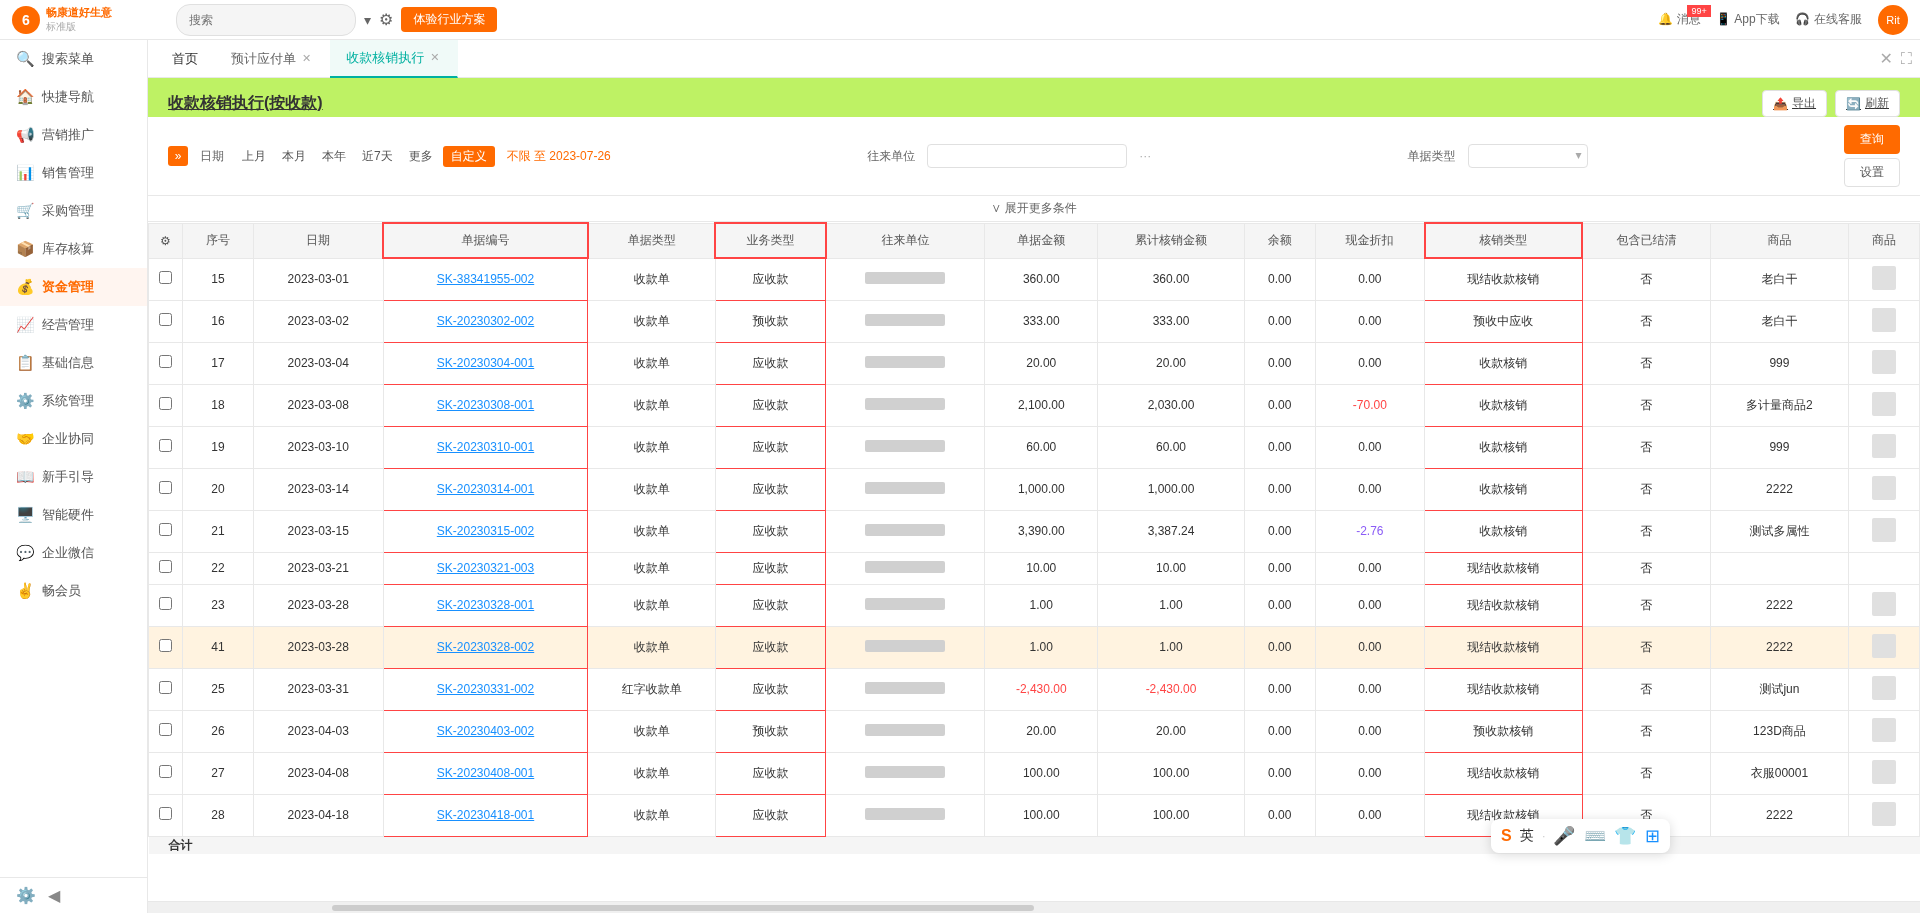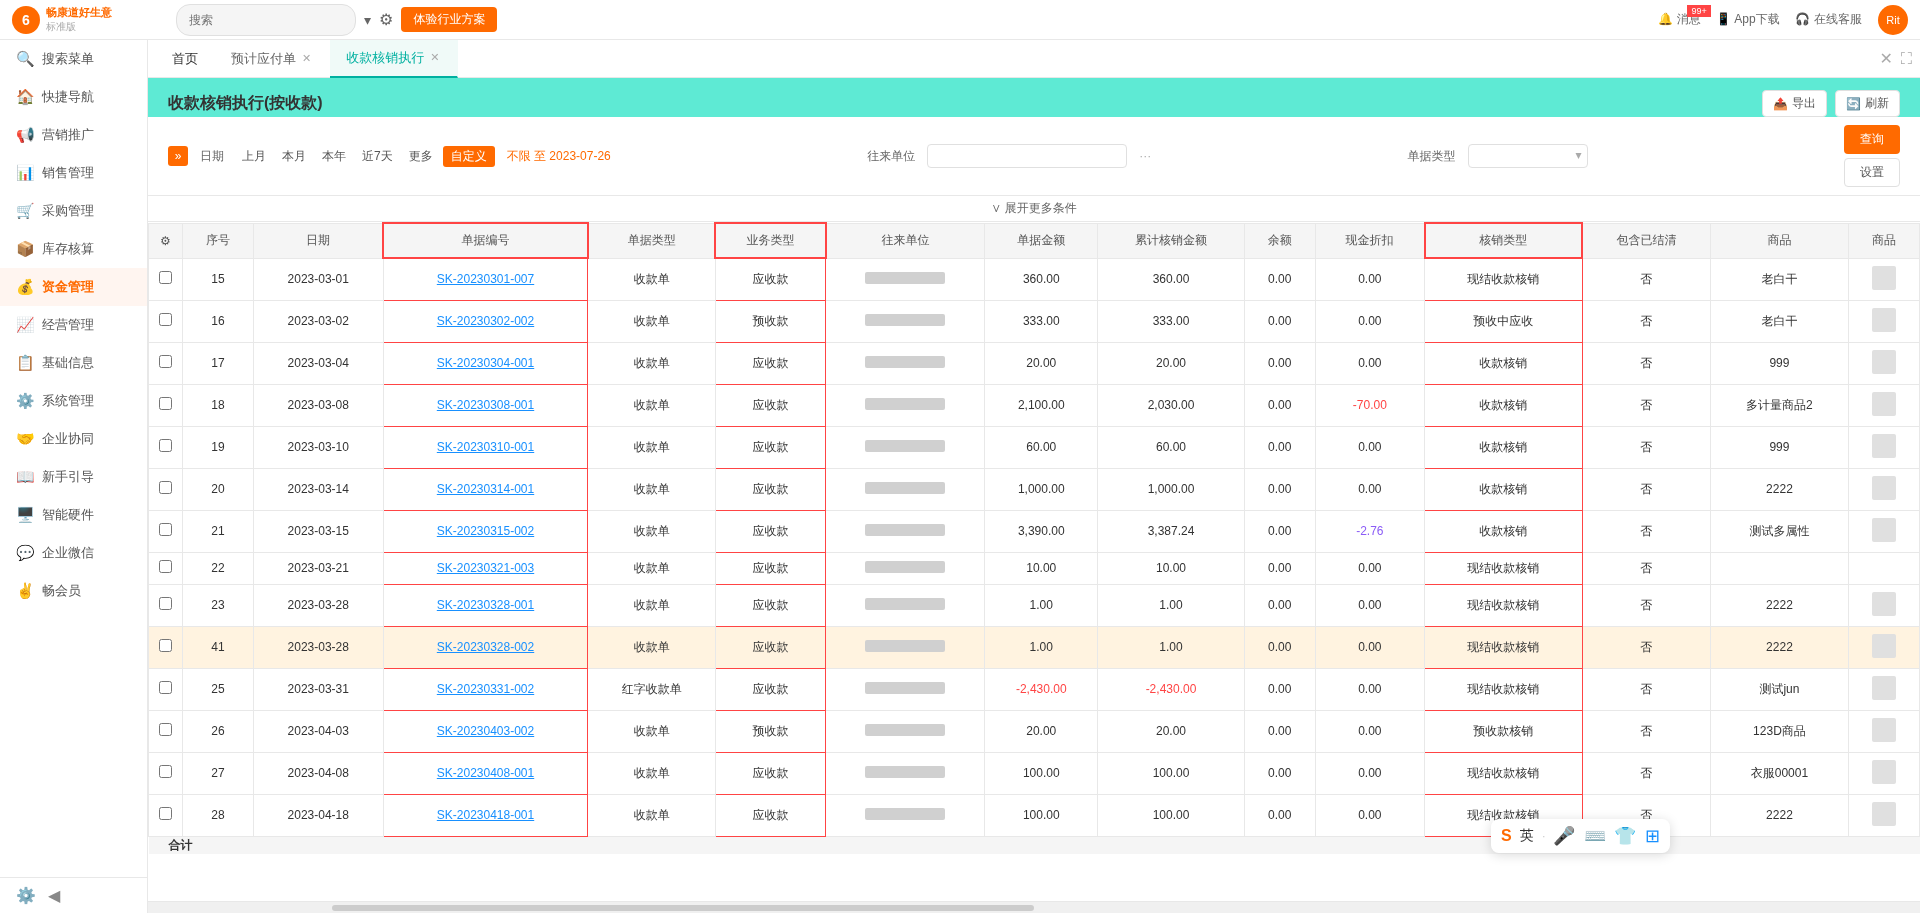--- a/index.html
+++ b/index.html
@@ -147,25 +147,26 @@
     
     
     .page-content {
       flex: 1;
       background: #f5f5f5;
       overflow: hidden;
       display: flex;
       flex-direction: column;
     }
     .page-header {
-      background: #5eead4;
+      background: #bef264;
       padding: 12px 20px 0;
       display: flex;
       align-items: center;
       justify-content: space-between;
+      text-decoration: underline;
     }
     .page-title {
       font-size: 16px;
       font-weight: bold;
       color: #333;
     }
     .page-actions {
       display: flex; gap: 8px;
     }
     .action-btn {
@@ -507,21 +508,21 @@
                 <th>包含已结清</th>
                 <th>商品</th>
                 <th>商品</th>
               </tr>
             </thead>
             <tbody id="table-body">
             <tr>
                   <td><input type="checkbox" style=""></td>
                   <td>15</td>
                   <td>2023-03-01</td>
-                  <td style="border: 1.5px solid rgb(255, 68, 68);"><a href="#" style="color: rgb(24, 144, 255); text-decoration: underline;">SK-20230301-007</a></td>
+                  <td style="border: 1.5px solid rgb(255, 68, 68);"><a href="#" style="color: rgb(24, 144, 255); text-decoration: underline;">SK-38341955-002</a></td>
                   <td>收款单</td>
                   <td style="border: 1.5px solid rgb(255, 68, 68);">应收款</td>
                   <td><span style="display:inline-block;width:80px;height:12px;background:#d0d0d0;border-radius:2px;"></span></td>
                   <td>360.00</td>
                   <td>360.00</td>
                   <td>0.00</td>
                   <td>0.00</td>
                   <td style="border: 1.5px solid rgb(255, 68, 68);">现结收款核销</td>
                   <td>否</td>
                   <td>老白干</td>

